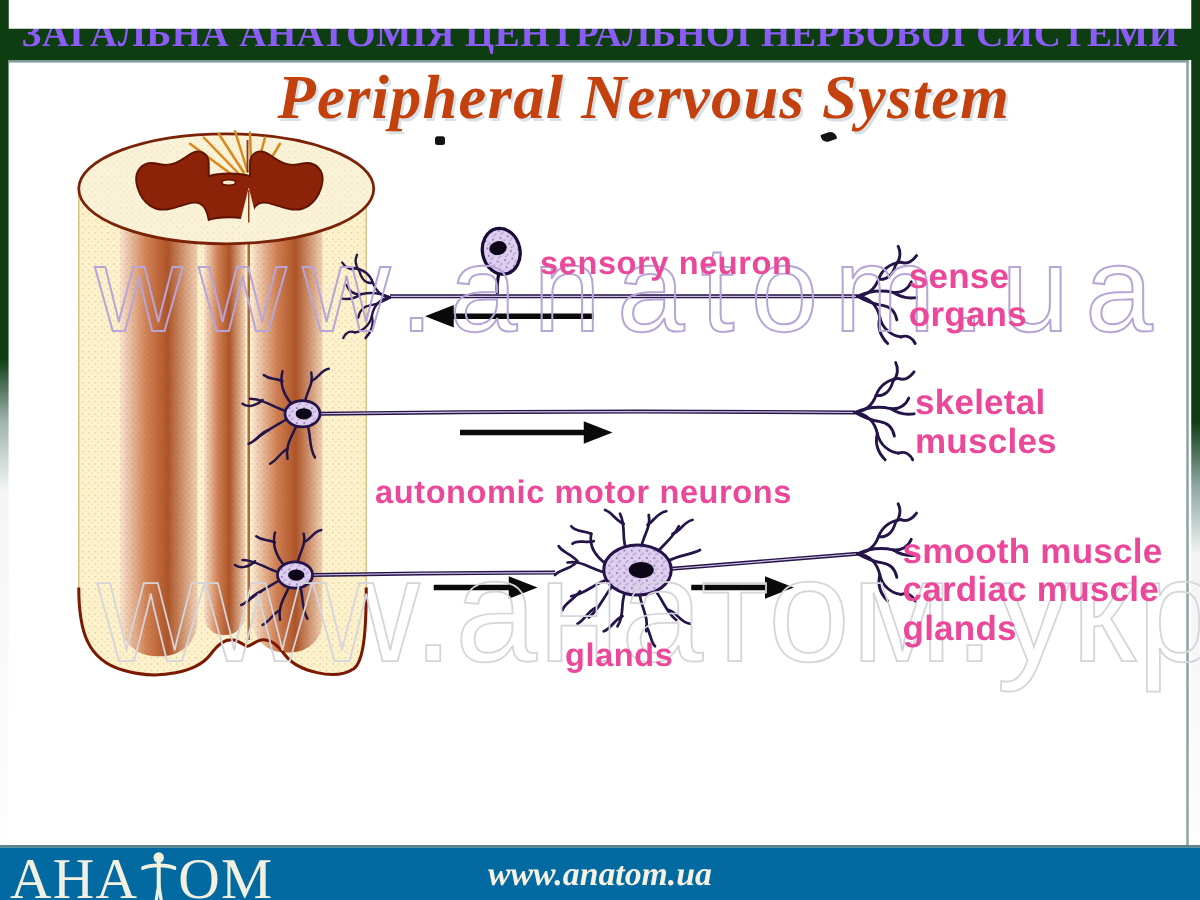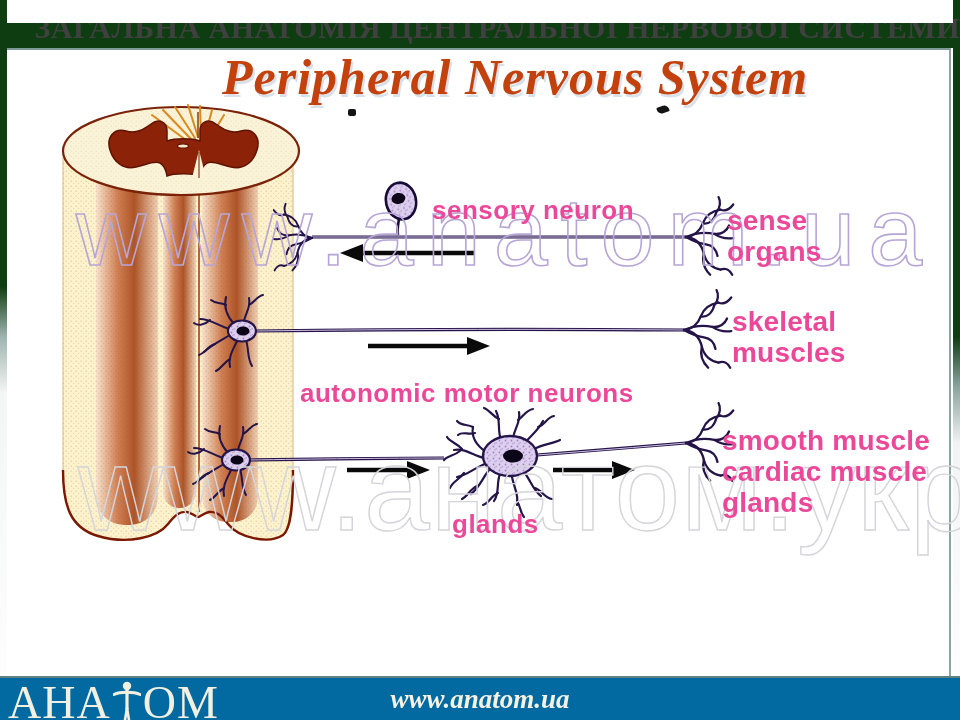--- a/index.html
+++ b/index.html
@@ -1,23 +1,23 @@
 <!DOCTYPE html>
 <html><head>
 <meta charset="utf-8">
 <style>
   html,body{margin:0;padding:0;}
   .slide{position:relative;width:960px;height:720px;overflow:hidden;background:#ffffff;
          font-family:"Liberation Sans",sans-serif;}
 
   
   .header-bar{position:absolute;left:0;top:0;width:960px;height:48px;background:#0e3d12;z-index:1;}
-  .header-title{position:absolute;left:0;top:11px;width:100%;text-align:right;z-index:1;
+  .header-title{position:absolute;left:0;top:11px;width:100%;text-align:center;z-index:1;
     font-family:"Liberation Serif",serif;font-weight:bold;font-size:30px;letter-spacing:0.5px;
-    color:#404040;white-space:nowrap;}
+    color:#8b5cf6;white-space:nowrap;}
   .top-white-strip{position:absolute;left:7px;top:0;width:946px;height:23px;background:#ffffff;z-index:5;}
   .left-frame{position:absolute;left:0;top:48px;width:7px;height:628px;z-index:1;
     background:linear-gradient(180deg,#0e3d12 0%,#0e3d12 38%,#9fb4ae 46%,#f4f6f5 55%,#fdfdfd 100%);}
   .right-frame{position:absolute;right:0;top:48px;width:7px;height:628px;z-index:1;
     background:linear-gradient(180deg,#0e3d12 0%,#0e3d12 46%,#8ba49f 54%,#f2f4f3 63%,#fdfdfd 100%);}
   .content{position:absolute;left:7px;top:48px;width:944px;height:628px;background:#ffffff;
     border-top:2px solid #7d9a96;border-right:2px solid #8ba4a0;box-sizing:border-box;z-index:1;}
   .bottom-line{position:absolute;left:0;top:676px;width:960px;height:2px;background:#5f827e;z-index:2;}
   .footer-bar{position:absolute;left:0;top:678px;width:960px;height:42px;background:#0369a1;z-index:2;overflow:hidden;}
 

